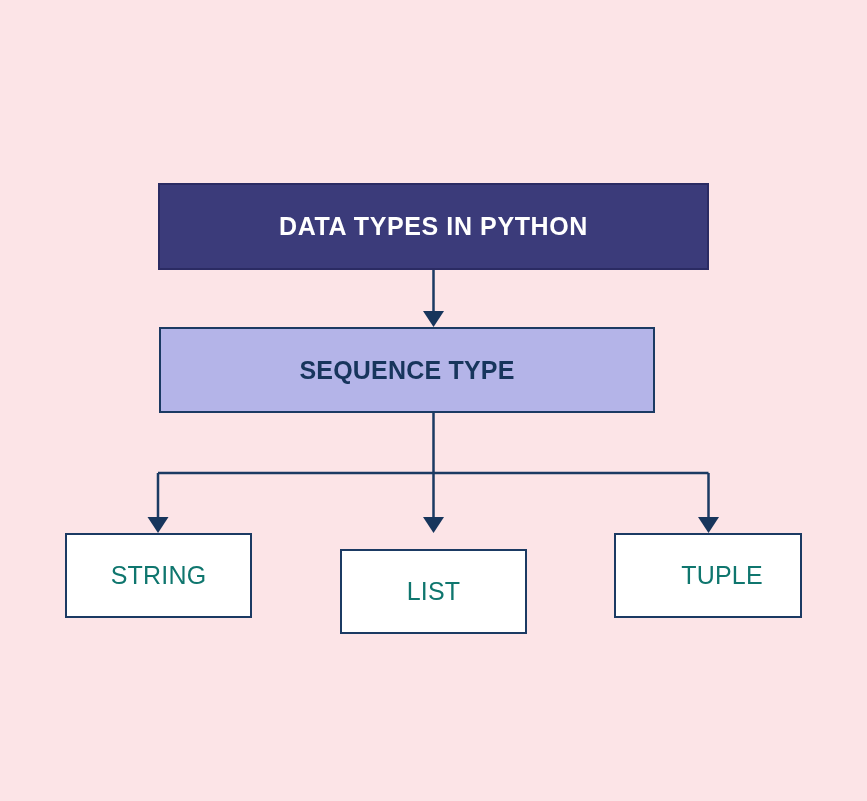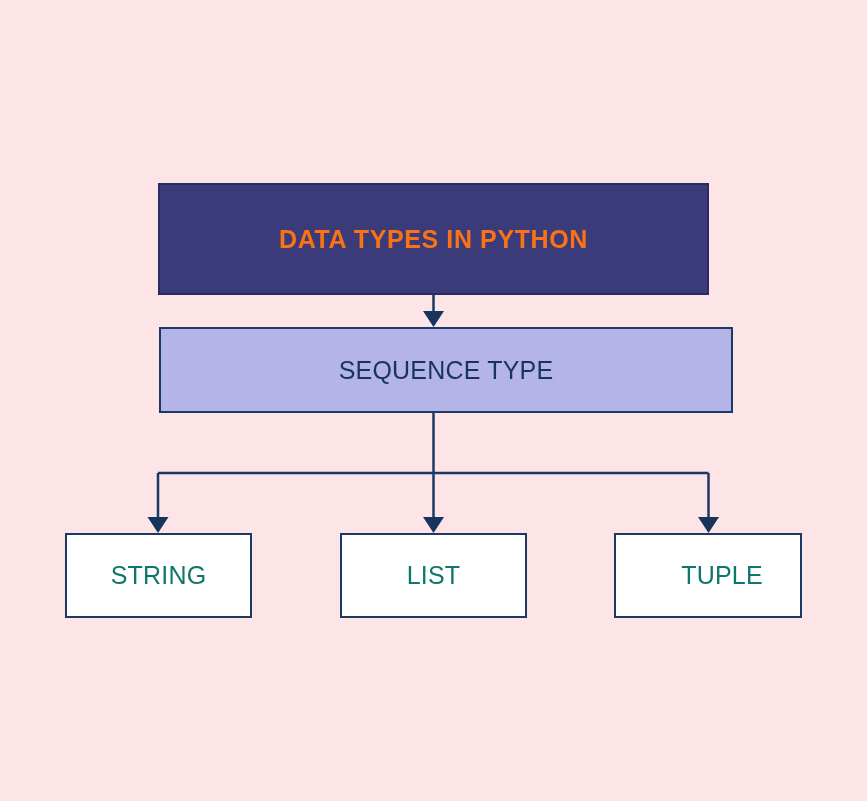--- a/index.html
+++ b/index.html
@@ -39,52 +39,52 @@
     justify-content: center;
     text-align: center;
     letter-spacing: 0.2px;
     white-space: nowrap;
   }
 
   #node-root {
     left: 158px;
     top: 183px;
     width: 551px;
-    height: 112px;
+    height: 87px;
     background: #3b3b7a;
     border: 2px solid #2b2b63;
-    color: #f97316;
+    color: #ffffff;
     font-size: 25px;
     font-weight: bold;
     letter-spacing: 0.6px;
   }
 
   #node-sequence {
     left: 159px;
     top: 327px;
-    width: 574px;
+    width: 496px;
     height: 86px;
     background: #b4b4e8;
     border: 2px solid #1b3a63;
     color: #17355c;
     font-size: 25px;
-    font-weight: normal;
+    font-weight: bold;
   }
 
   .leaf {
     top: 533px;
     height: 85px;
     background: #ffffff;
     border: 2px solid #1b3a63;
     color: #0f766e;
     font-size: 25px;
     font-weight: normal;
   }
   #node-string { left: 65px;  width: 187px; }
-  #node-list   { left: 340px; width: 187px; }
+  #node-list   { left: 340px; width: 187px; margin-top: 16px; }
   #node-tuple  { left: 614px; width: 188px; padding-left: 28px; }
 </style>
 </head>
 <body>
 
 <div id="canvas">
 
   <svg id="connectors" viewBox="0 0 867 801" width="867" height="801" xmlns="http://www.w3.org/2000/svg">
 
     <line x1="433.5" y1="270" x2="433.5" y2="313" stroke="#1b3a63" stroke-width="2.5"></line>

